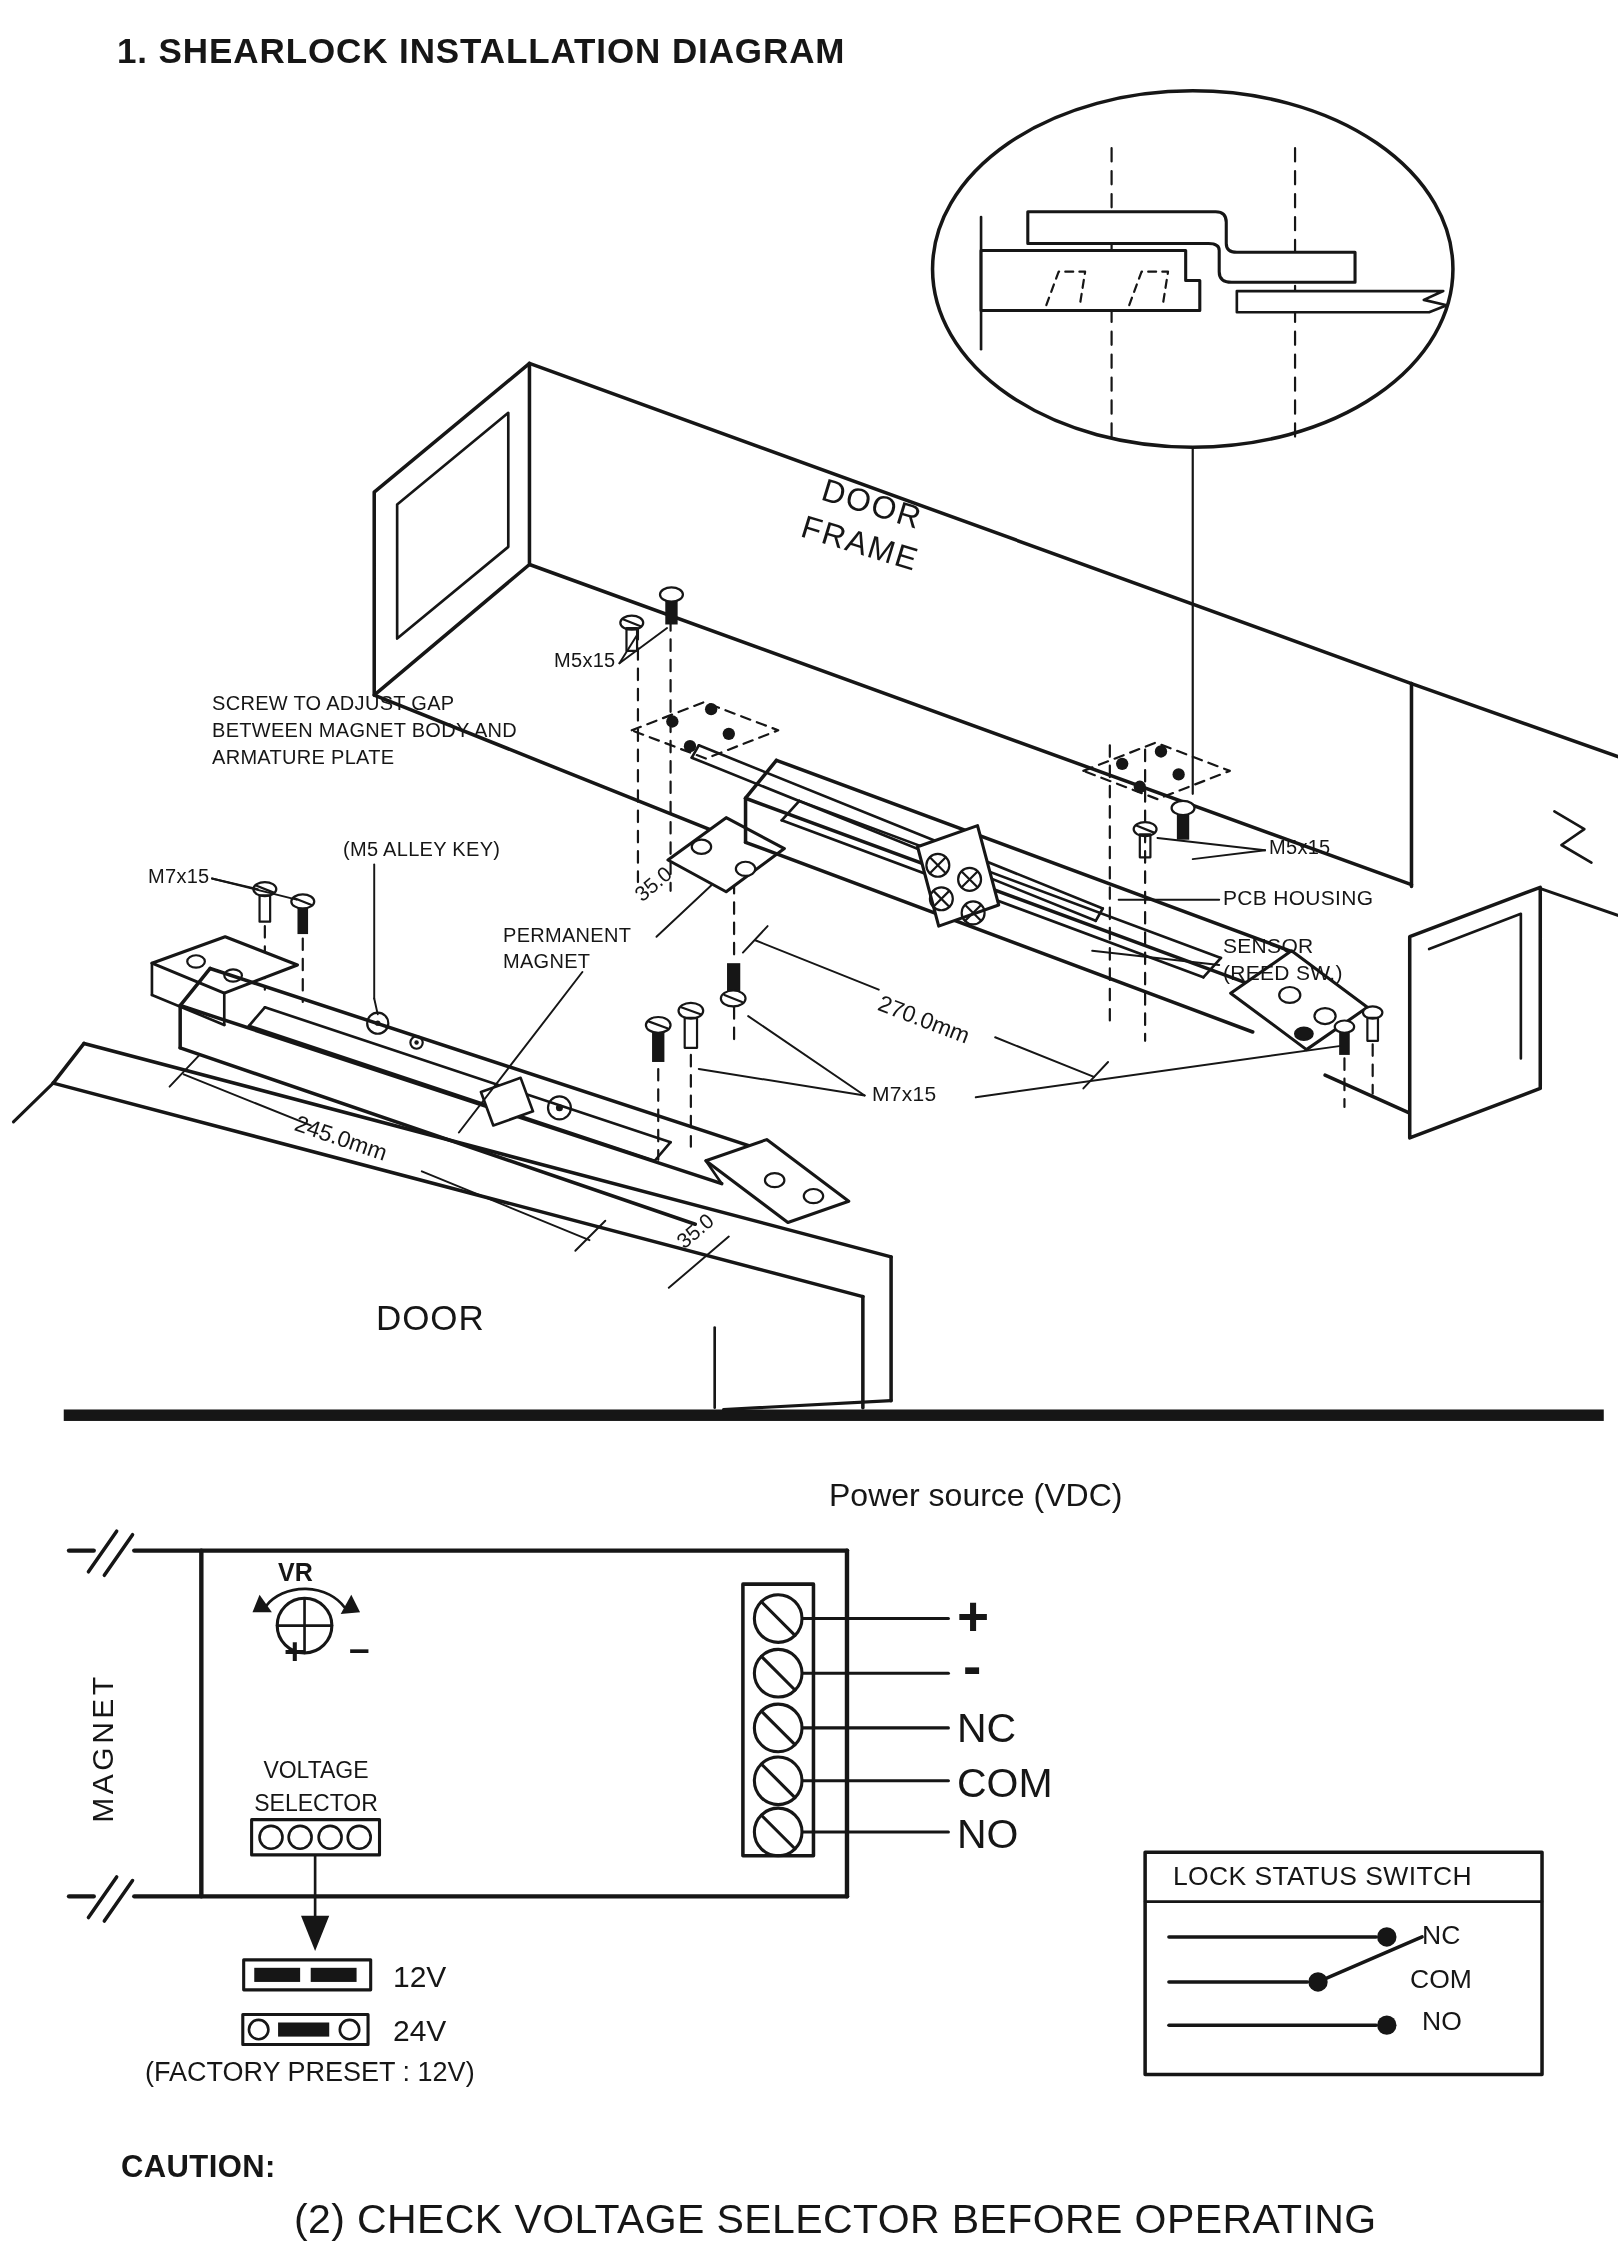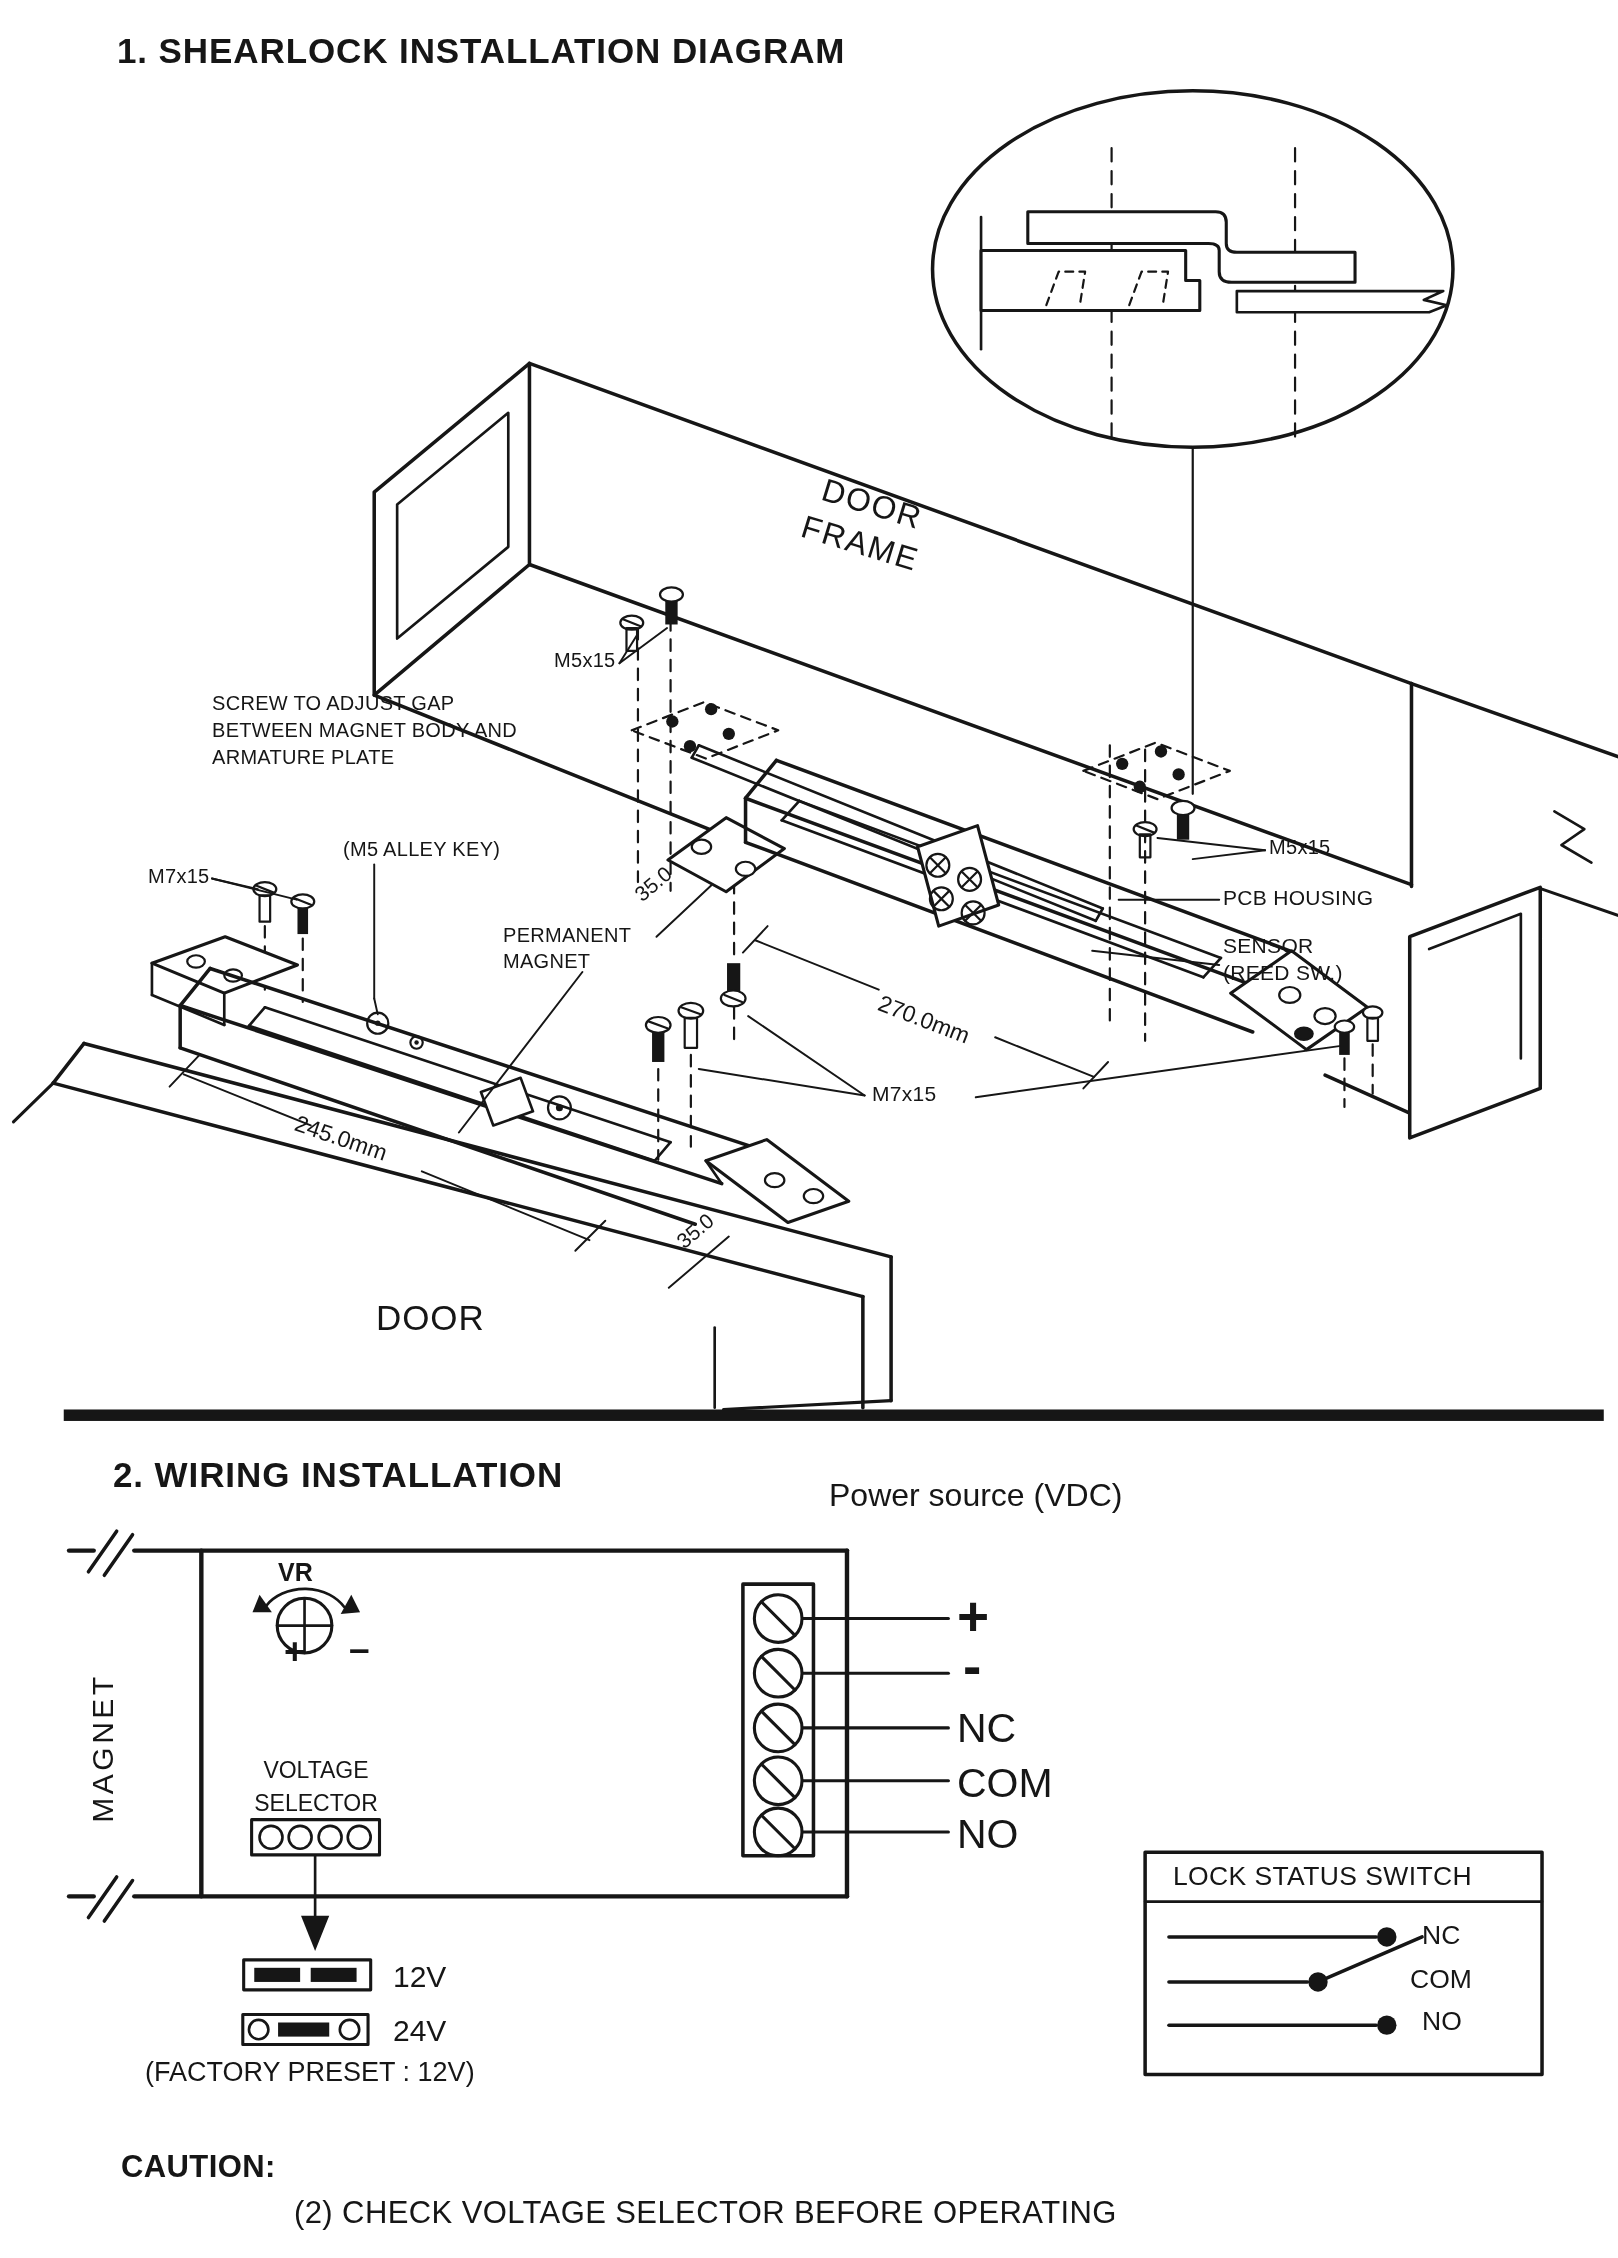--- a/index.html
+++ b/index.html
@@ -333,21 +333,20 @@
 <div class="lbl sm" style="left:1223px;top:933px;font-size:21px;line-height:26.5px"><span>SENSOR</span><br><span>(REED SW.)</span></div>
 
 <div class="lbl sm" style="left:872px;top:1082px;font-size:21px">M7x15</div>
 
 <div class="lbl rot md" style="left:300px;top:1110px;transform:rotate(19deg)">245.0mm</div>
 
 <div class="lbl rot" style="left:672px;top:1235px;font-size:21px;transform:rotate(-40deg)">35.0</div>
 
 <div class="lbl big" style="left:376px;top:1297px">DOOR</div>
 
-<div class="lbl title" style="left:113px;top:1454px">2. WIRING INSTALLATION</div>
 
 <div class="lbl" style="left:829px;top:1477px;font-size:32px">Power source (VDC)</div>
 
 <div class="lbl center" style="left:-8.8px;top:1727px;width:229px;height:42px;font-size:30px;letter-spacing:3.5px;transform:rotate(-90deg)">MAGNET</div>
 
 <div class="lbl" style="left:278px;top:1558px;font-size:25px;font-weight:bold">VR</div>
 <div class="lbl" style="left:284px;top:1630px;font-size:37px;font-weight:bold">+</div>
 <div class="lbl" style="left:349px;top:1627px;font-size:37px;font-weight:bold">–</div>
 
 <div class="lbl center" style="left:250px;top:1754px;width:132px;font-size:23px;line-height:33px"><span>VOLTAGE</span><br><span>SELECTOR</span></div>
@@ -361,16 +360,16 @@
 <div class="lbl" style="left:393px;top:1959px;font-size:30px">12V</div>
 <div class="lbl" style="left:393px;top:2013px;font-size:30px">24V</div>
 <div class="lbl" style="left:145px;top:2057px;font-size:27px">(FACTORY PRESET : 12V)</div>
 
 <div class="lbl center" style="left:1145px;top:1861px;width:355px;font-size:26.5px;letter-spacing:0.4px">LOCK STATUS SWITCH</div>
 <div class="lbl" style="left:1422px;top:1920px;font-size:26.5px">NC</div>
 <div class="lbl" style="left:1410px;top:1964px;font-size:26.5px">COM</div>
 <div class="lbl" style="left:1422px;top:2006px;font-size:26.5px">NO</div>
 
 <div class="lbl caution-row" style="left:121px;top:2149px"><b>CAUTION:</b></div>
-<div class="lbl" style="left:294px;top:2195px;font-size:31px;letter-spacing:0.4px">(2) CHECK VOLTAGE SELECTOR BEFORE OPERATING</div>
+<div class="lbl" style="left:294px;top:2195px;font-size:41px;letter-spacing:0.4px">(2) CHECK VOLTAGE SELECTOR BEFORE OPERATING</div>
 
 </div>
 
 
 </body></html>

